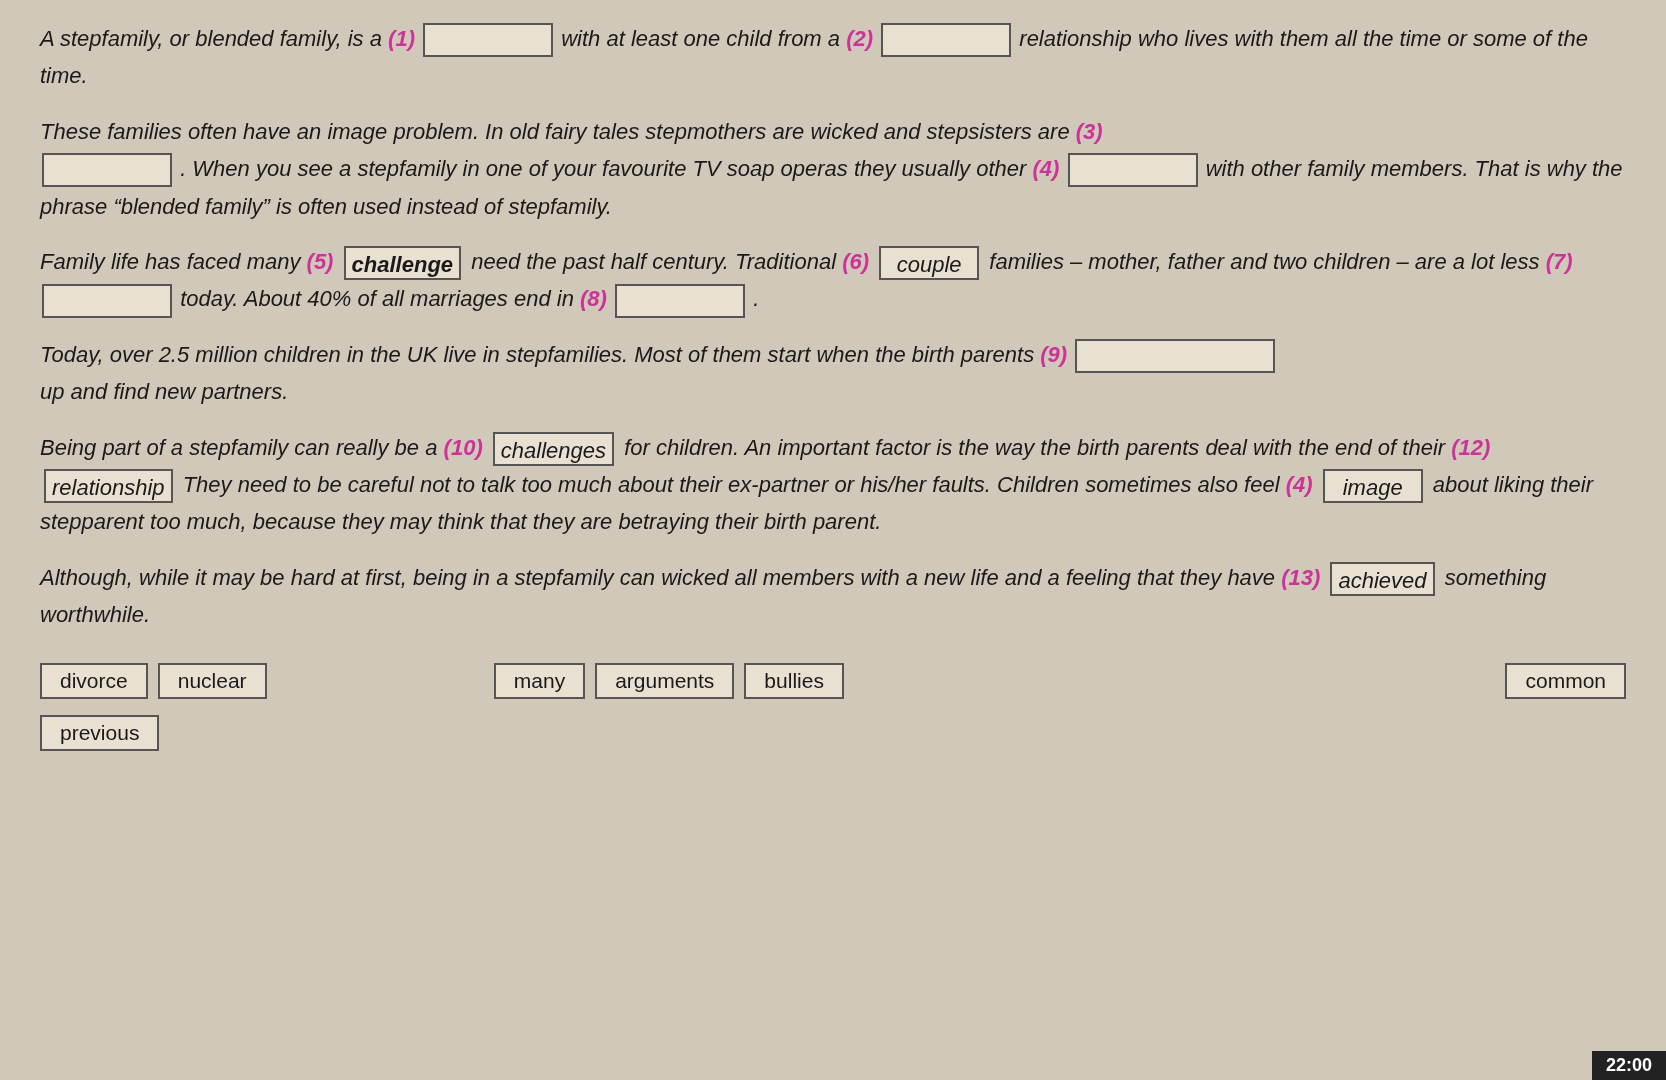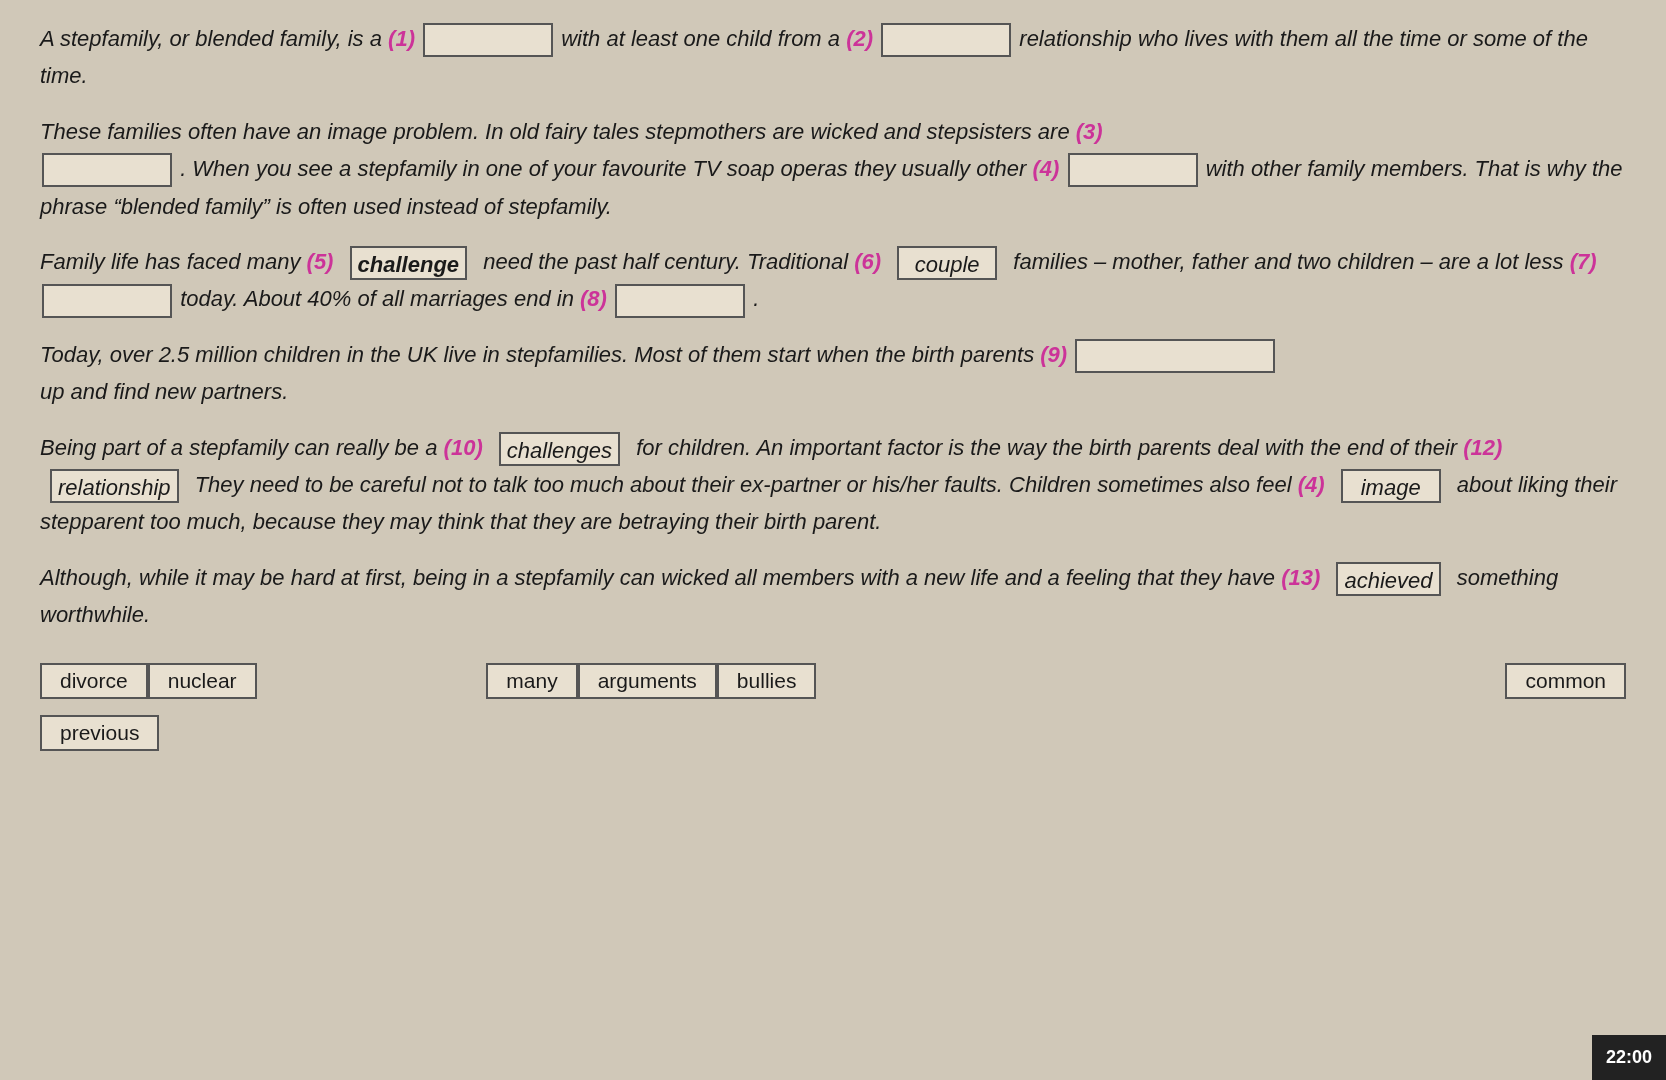--- a/index.html
+++ b/index.html
@@ -40,21 +40,21 @@
     .inline-filled {
       display: inline-block;
       border: 2px solid #555;
       min-width: 100px;
       height: 34px;
       vertical-align: middle;
       background: #e8e0d0;
       padding: 0 6px;
       text-align: center;
       line-height: 34px;
-      margin: 0 10px;
+      margin: 0 4px;
       font-weight: normal;
       color: #1a1a1a;
     }
 
     .inline-filled.bold {
       font-weight: bold;
       color: #1a1a1a;
     }
 
     .num {
@@ -78,31 +78,32 @@
       font-size: 21px;
       cursor: pointer;
       min-width: 80px;
       text-align: center;
     }
 
     .word-bank-row {
       display: flex;
       width: 100%;
       align-items: center;
+      gap: 10px;
       margin-bottom: 8px;
     }
 
     .time-badge {
       position: fixed;
       bottom: 0;
       right: 0;
       background: #222;
       color: white;
       font-size: 18px;
-      padding: 12px 14px;
+      padding: 4px 14px;
       font-weight: bold;
     }
   </style>
 </head>
 <body>
 
 <div class="passage">
 
   <div class="paragraph">
     <span>A stepfamily, or blended family, is a</span>

